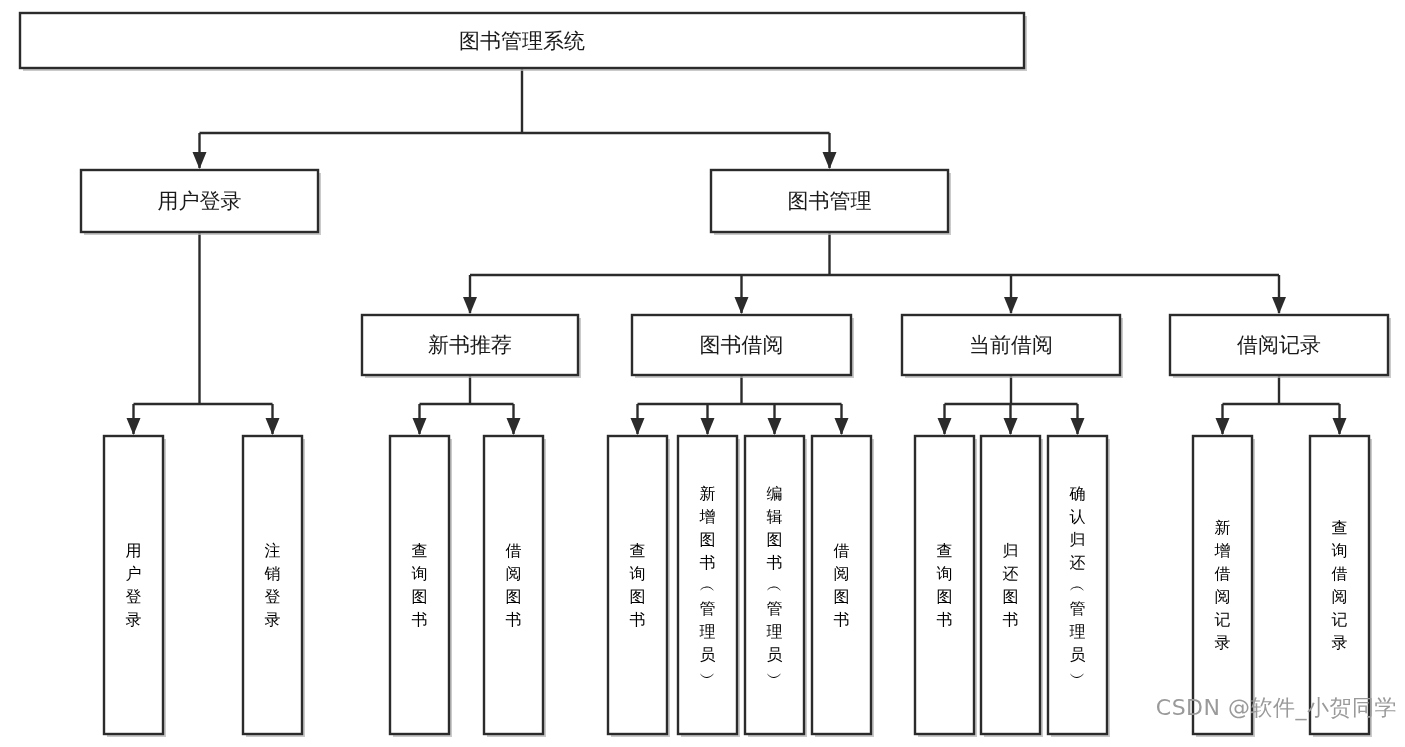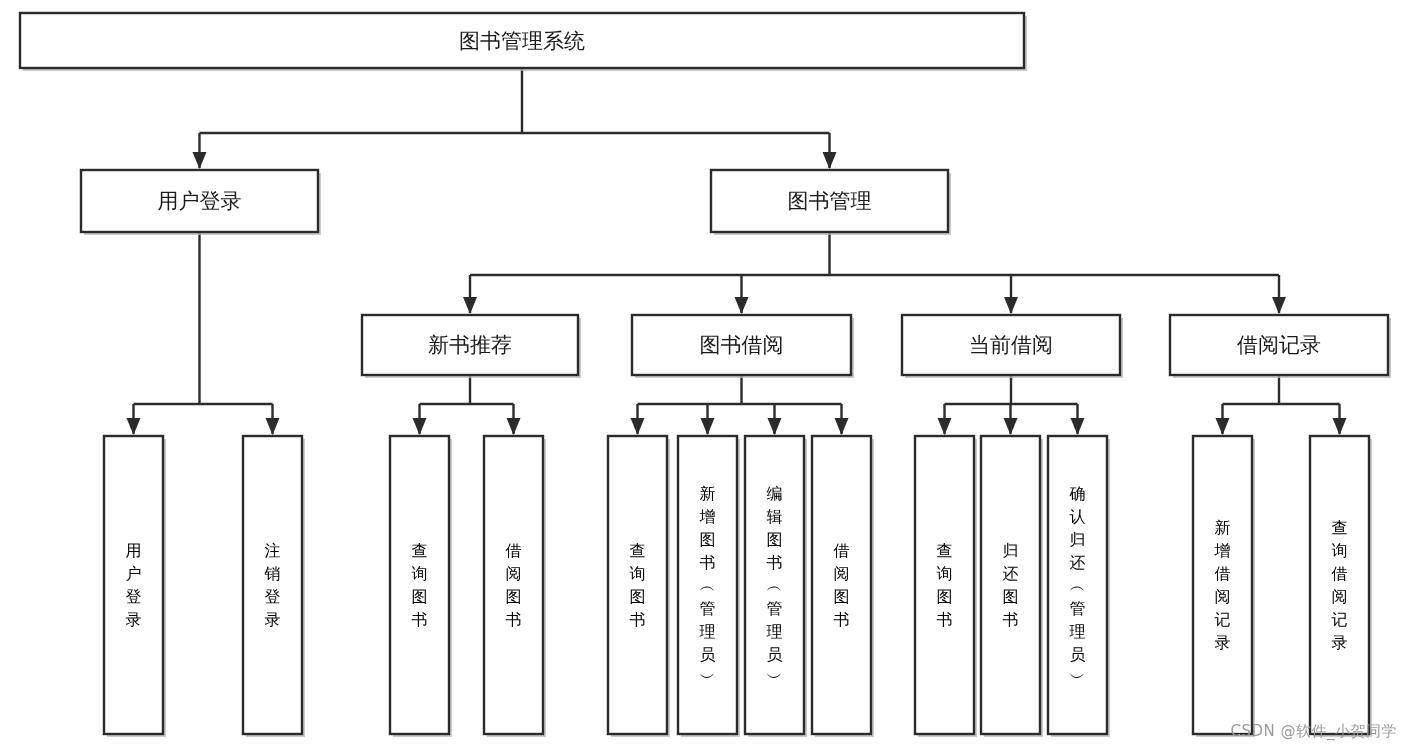--- a/index.html
+++ b/index.html
@@ -54,23 +54,23 @@
     stroke-width: 2.4;
     fill: none;
   }
   .arrow-head {
     fill: #2b2b2b;
     stroke: none;
   }
   #watermark {
     position: absolute;
     right: 8px;
-    bottom: 6px;
+    bottom: 24px;
     font-family: "DejaVu Sans", "Liberation Sans", sans-serif;
-    font-size: 15px;
+    font-size: 22px;
     color: #9a9a9a;
     letter-spacing: 0.5px;
     user-select: none;
   }
 </style>
 </head>
 <body>
 
 <svg id="diagram" viewBox="0 0 1405 747">
   <defs></defs>

